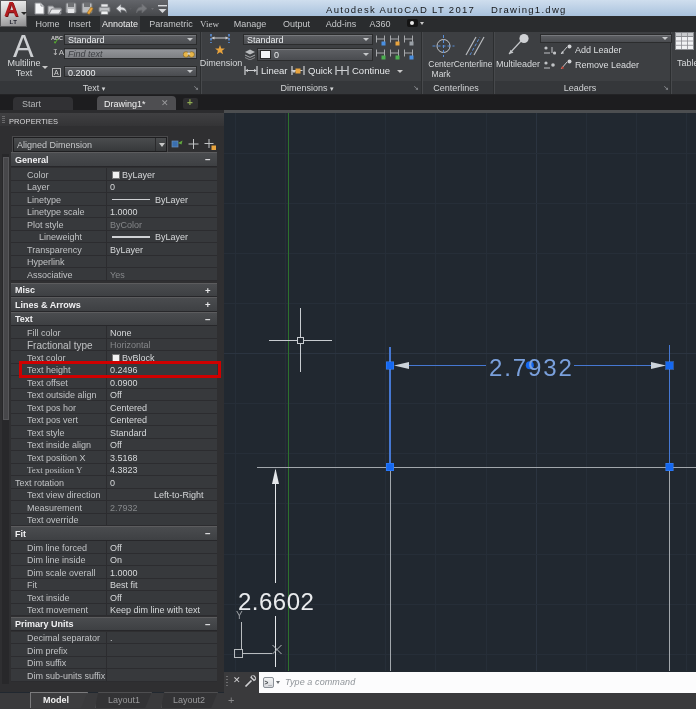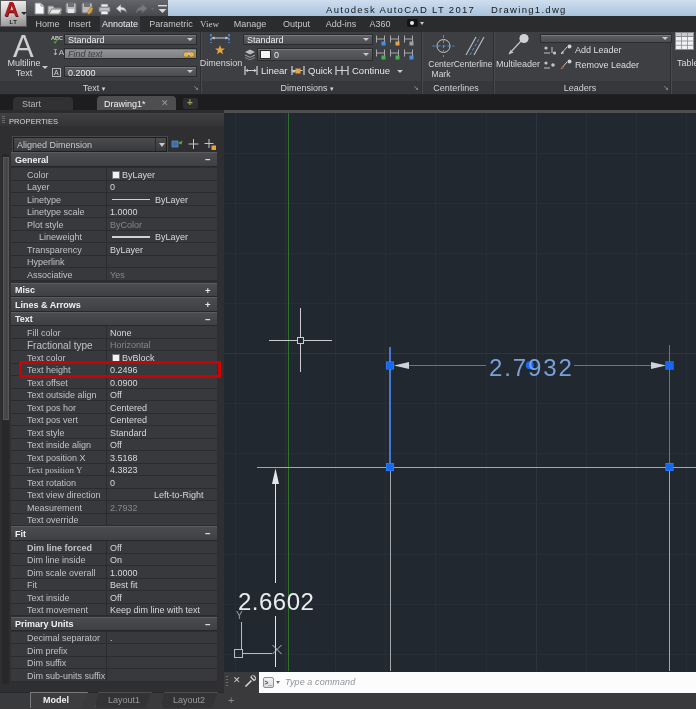--- a/index.html
+++ b/index.html
@@ -360,39 +360,39 @@
 <div class="a" style="left:10.5px;top:451.25px;width:206.5px;height:12.5px;background:#37393c;border-bottom:1px solid #2c2c2f;box-sizing:border-box;"></div>
 <div class="a" style="left:106px;top:451.25px;width:1px;height:12.5px;background:#2c2c2f;"></div>
 <div class="a tx" style="left:27px;top:452.75px;font-size:9px;color:#c0c2c4;">Text position X</div>
 <div class="a tx" style="left:110px;top:452.75px;font-size:9px;color:#d6d8da;">3.5168</div>
 <div class="a" style="left:10.5px;top:463.75px;width:206.5px;height:12.5px;background:#37393c;border-bottom:1px solid #2c2c2f;box-sizing:border-box;"></div>
 <div class="a" style="left:106px;top:463.75px;width:1px;height:12.5px;background:#2c2c2f;"></div>
 <div class="a tx" style="left:27px;top:465.25px;font-size:9px;color:#c0c2c4;font-family:Liberation Serif, serif;">Text position Y</div>
 <div class="a tx" style="left:110px;top:465.25px;font-size:9px;color:#d6d8da;">4.3823</div>
 <div class="a" style="left:10.5px;top:476.25px;width:206.5px;height:12.5px;background:#37393c;border-bottom:1px solid #2c2c2f;box-sizing:border-box;"></div>
 <div class="a" style="left:106px;top:476.25px;width:1px;height:12.5px;background:#2c2c2f;"></div>
-<div class="a tx" style="left:27px;top:477.75px;font-size:9px;color:#c0c2c4;">Text rotation</div>
+<div class="a tx" style="left:15px;top:477.75px;font-size:9px;color:#c0c2c4;">Text rotation</div>
 <div class="a tx" style="left:110px;top:477.75px;font-size:9px;color:#d6d8da;">0</div>
 <div class="a" style="left:10.5px;top:488.75px;width:206.5px;height:12.5px;background:#37393c;border-bottom:1px solid #2c2c2f;box-sizing:border-box;"></div>
 <div class="a" style="left:106px;top:488.75px;width:1px;height:12.5px;background:#2c2c2f;"></div>
 <div class="a tx" style="left:27px;top:490.25px;font-size:9px;color:#c0c2c4;">Text view direction</div>
 <div class="a tx" style="left:110px;top:490.25px;font-size:9px;color:#d6d8da;margin-left:44px;">Left-to-Right</div>
 <div class="a" style="left:10.5px;top:501.25px;width:206.5px;height:12.5px;background:#37393c;border-bottom:1px solid #2c2c2f;box-sizing:border-box;"></div>
 <div class="a" style="left:106px;top:501.25px;width:1px;height:12.5px;background:#2c2c2f;"></div>
 <div class="a tx" style="left:27px;top:502.75px;font-size:9px;color:#c0c2c4;">Measurement</div>
 <div class="a tx" style="left:110px;top:502.75px;font-size:9px;color:#85878a;">2.7932</div>
 <div class="a" style="left:10.5px;top:513.75px;width:206.5px;height:12.5px;background:#37393c;border-bottom:1px solid #2c2c2f;box-sizing:border-box;"></div>
 <div class="a" style="left:106px;top:513.75px;width:1px;height:12.5px;background:#2c2c2f;"></div>
 <div class="a tx" style="left:27px;top:515.25px;font-size:9px;color:#c0c2c4;">Text override</div>
 <div class="a" style="left:10.5px;top:526.25px;width:206.5px;height:14.5px;background:linear-gradient(#4a4c4f,#3e4043);border-top:1px solid #5c5c5e;border-bottom:1px solid #27272a;box-sizing:border-box;"></div>
 <div class="a tx" style="left:15px;top:528.75px;font-size:9px;font-weight:bold;color:#f0f0f2;">Fit</div>
 <div class="a tx" style="left:205px;top:528.25px;font-size:9.5px;font-weight:bold;color:#e8e8ea;">−</div>
 <div class="a" style="left:10.5px;top:541.25px;width:206.5px;height:12.5px;background:#37393c;border-bottom:1px solid #2c2c2f;box-sizing:border-box;"></div>
 <div class="a" style="left:106px;top:541.25px;width:1px;height:12.5px;background:#2c2c2f;"></div>
-<div class="a tx" style="left:27px;top:542.75px;font-size:9px;color:#c0c2c4;font-weight:bold;">Dim line forced</div>
+<div class="a tx" style="left:27px;top:542.75px;font-size:9px;color:#c0c2c4;">Dim line forced</div>
 <div class="a tx" style="left:110px;top:542.75px;font-size:9px;color:#d6d8da;">Off</div>
 <div class="a" style="left:10.5px;top:553.75px;width:206.5px;height:12.5px;background:#37393c;border-bottom:1px solid #2c2c2f;box-sizing:border-box;"></div>
 <div class="a" style="left:106px;top:553.75px;width:1px;height:12.5px;background:#2c2c2f;"></div>
 <div class="a tx" style="left:27px;top:555.25px;font-size:9px;color:#c0c2c4;">Dim line inside</div>
 <div class="a tx" style="left:110px;top:555.25px;font-size:9px;color:#d6d8da;">On</div>
 <div class="a" style="left:10.5px;top:566.25px;width:206.5px;height:12.5px;background:#37393c;border-bottom:1px solid #2c2c2f;box-sizing:border-box;"></div>
 <div class="a" style="left:106px;top:566.25px;width:1px;height:12.5px;background:#2c2c2f;"></div>
 <div class="a tx" style="left:27px;top:567.75px;font-size:9px;color:#c0c2c4;">Dim scale overall</div>
 <div class="a tx" style="left:110px;top:567.75px;font-size:9px;color:#d6d8da;">1.0000</div>
 <div class="a" style="left:10.5px;top:578.75px;width:206.5px;height:12.5px;background:#37393c;border-bottom:1px solid #2c2c2f;box-sizing:border-box;"></div>

